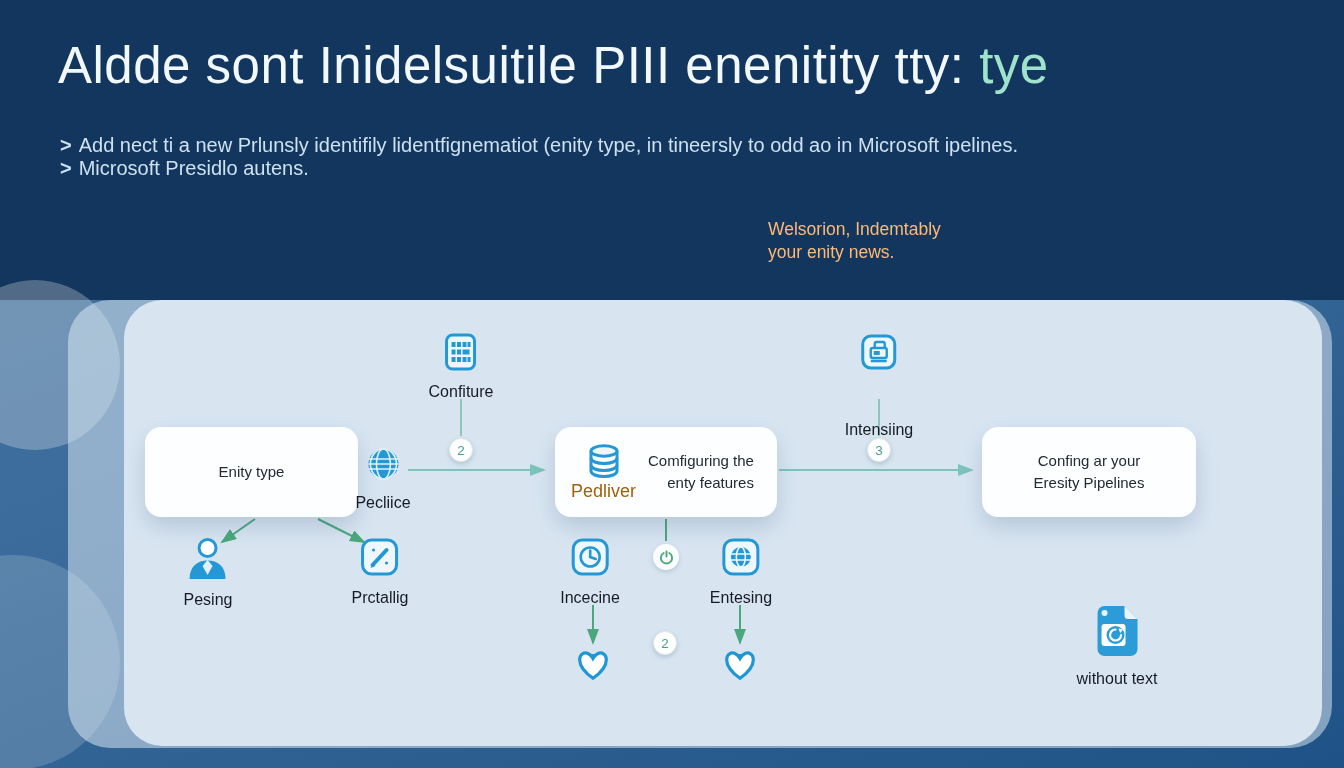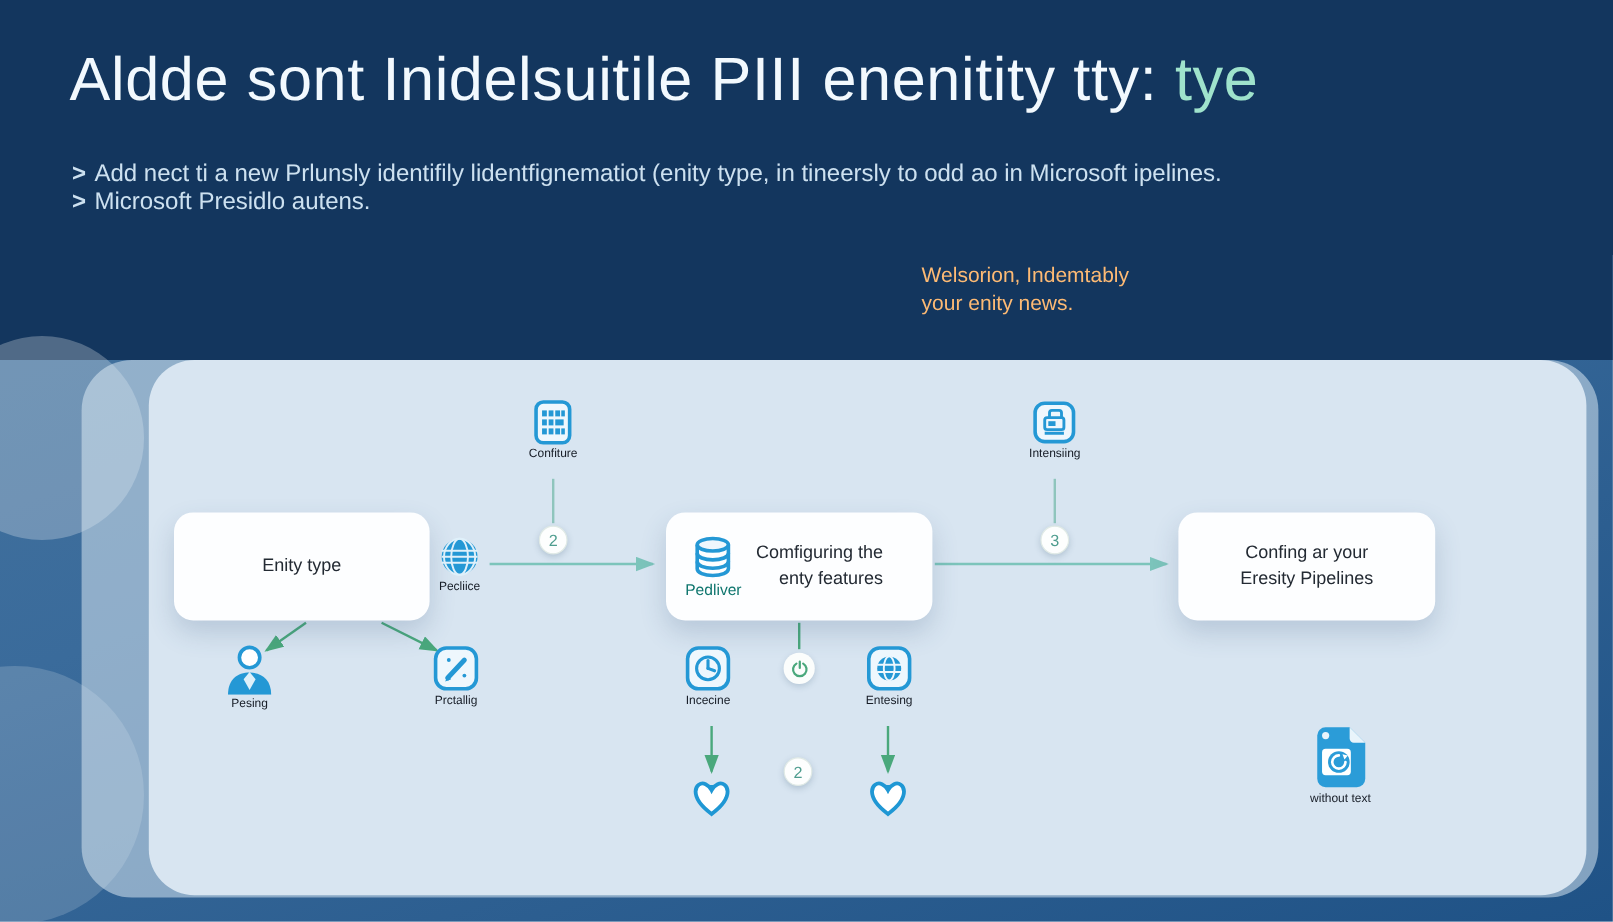--- a/index.html
+++ b/index.html
@@ -31,29 +31,29 @@
                  background:rgba(222,235,245,.52); }
   .panel-inner { left:124px; top:300px; width:1198px; height:446px; border-radius:38px;
                  background:#d8e5f1; }
 
   
   .connectors { position:absolute; left:0; top:0; width:1344px; height:768px; pointer-events:none; }
 
   
   .node { position:absolute; display:flex; flex-direction:column; align-items:center;
           transform:translateX(-50%); }
-  .caption { margin-top:2px; font-size:10px; color:#151b25; white-space:nowrap; }
+  .caption { margin-top:12px; font-size:16px; color:#151b25; white-space:nowrap; }
 
   .wbox { position:absolute; background:#fdfeff; border-radius:16px;
           box-shadow:0 10px 22px rgba(50,80,120,.20); display:flex; align-items:center;
           justify-content:center; color:#232a33; }
   .wbox .boxtext { font-size:15px; line-height:22px; text-align:center; }
   .box2 { justify-content:flex-start; padding:8px 10px 8px 16px; text-align:left; }
   .box2 .icon-col { display:flex; flex-direction:column; align-items:center; margin-right:12px; }
-  .box2 .icon-caption { margin-top:2px; font-size:13px; color:#0f766e; white-space:nowrap; }
+  .box2 .icon-caption { margin-top:2px; font-size:18px; color:#a16207; white-space:nowrap; }
   .box2 .boxtext { text-align:right; }
 
   .stepdot { position:absolute; width:24px; height:24px; border-radius:50%; background:#fdfefe;
              border:1px solid #e0eae6; box-shadow:0 2px 5px rgba(60,90,120,.25);
              display:flex; align-items:center; justify-content:center;
              font-size:13.5px; color:#4e9d8f; transform:translate(-50%,-50%); }
   .powerdot { position:absolute; width:26px; height:26px; border-radius:50%; background:#fbfdfc;
               box-shadow:0 2px 5px rgba(60,90,120,.22); display:flex; align-items:center;
               justify-content:center; transform:translate(-50%,-50%); }
 </style>
@@ -114,21 +114,21 @@
         <rect x="9" y="24" width="4" height="5"></rect>
           <rect x="14.5" y="24" width="4" height="5"></rect>
           <rect x="20" y="24" width="4" height="5"></rect>
           <rect x="25" y="24" width="3" height="5"></rect>
       </g>
     </svg>
     <div class="caption">Confiture</div>
   </div>
   <div class="stepdot" style="left:461px; top:450px;">2</div>
 
-  <div class="node" style="left:879px; top:333px;">
+  <div class="node" style="left:879px; top:333px;gap:38px;">
     <svg width="38" height="38" viewBox="0 0 38 38">
       <rect x="3" y="3" width="32" height="32" rx="8" fill="#eef7fd" stroke="#2498d5" stroke-width="3"></rect>
       <rect x="11" y="15" width="16" height="10" rx="2" fill="none" stroke="#2498d5" stroke-width="2.4"></rect>
       <path d="M15 15 v-4 a2 2 0 0 1 2-2 h6 a2 2 0 0 1 2 2 v4" fill="none" stroke="#2498d5" stroke-width="2.4"></path>
       <rect x="14" y="18" width="6" height="4" fill="#2498d5"></rect>
       <line x1="11" y1="28" x2="27" y2="28" stroke="#2498d5" stroke-width="2.4"></line>
     </svg>
     <div class="caption">Intensiing</div>
   </div>
   <div class="stepdot" style="left:879px; top:450px;">3</div>

